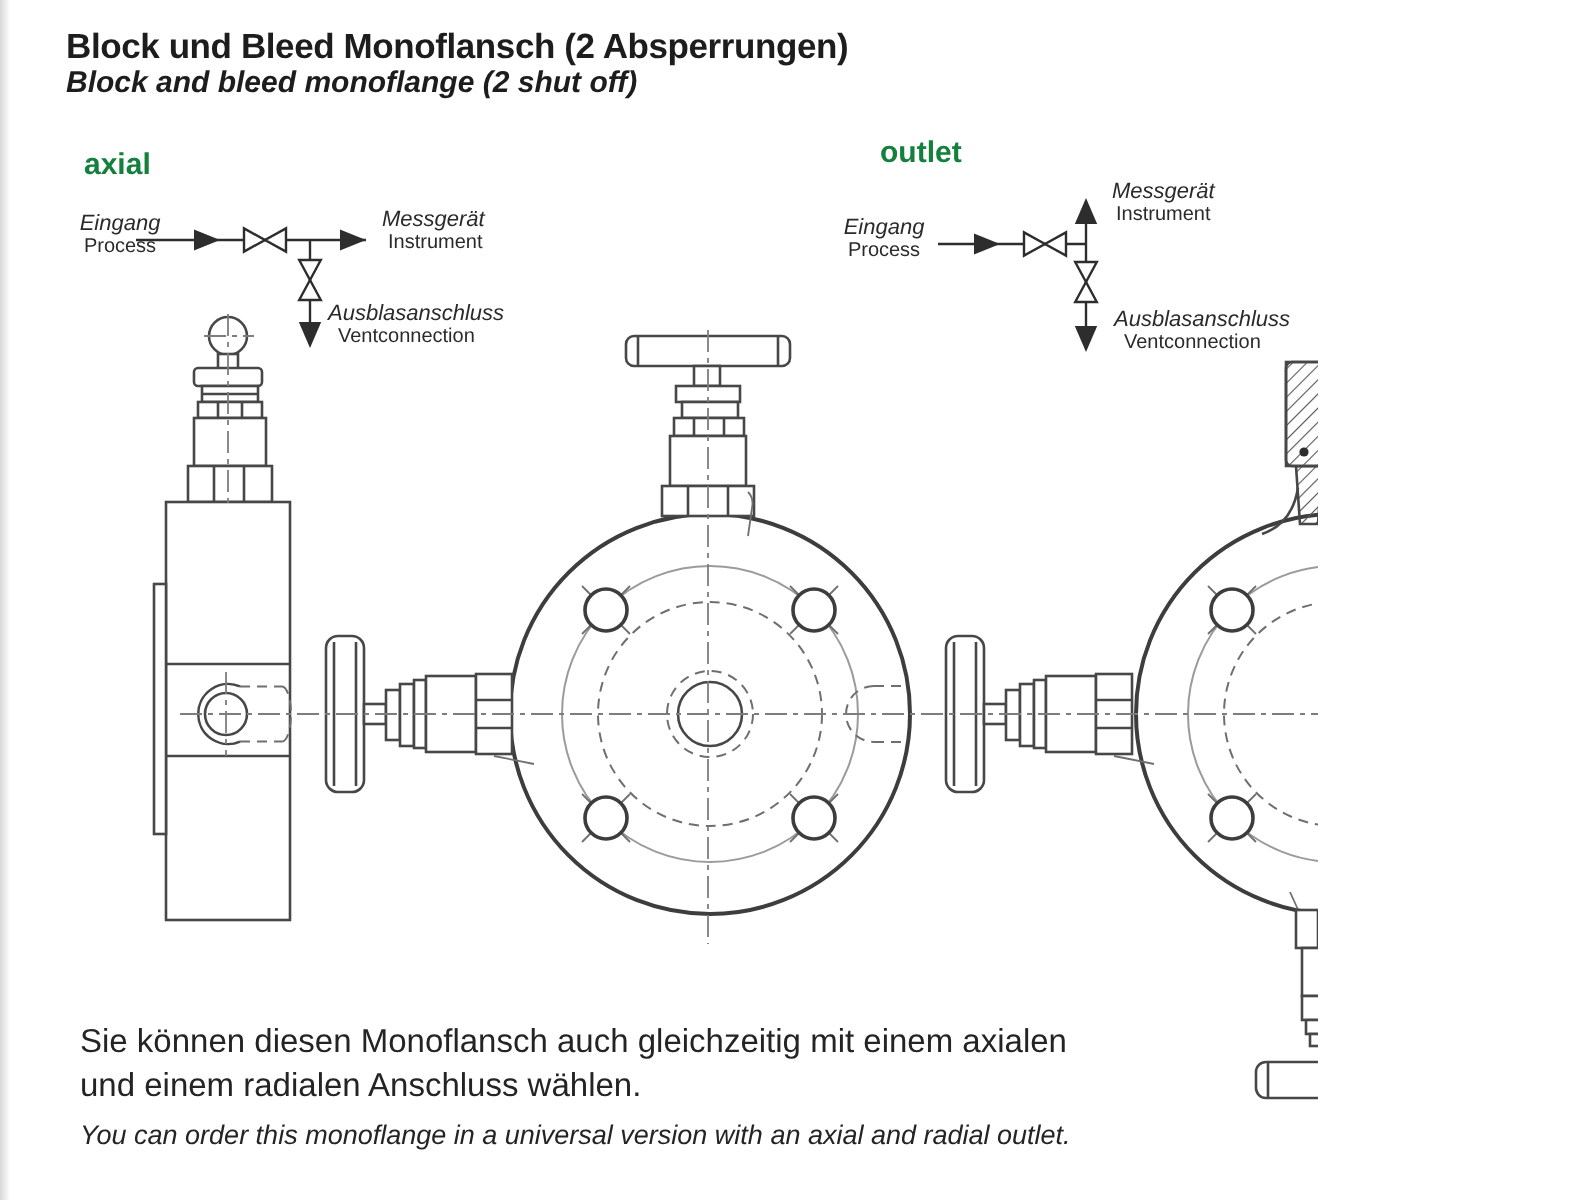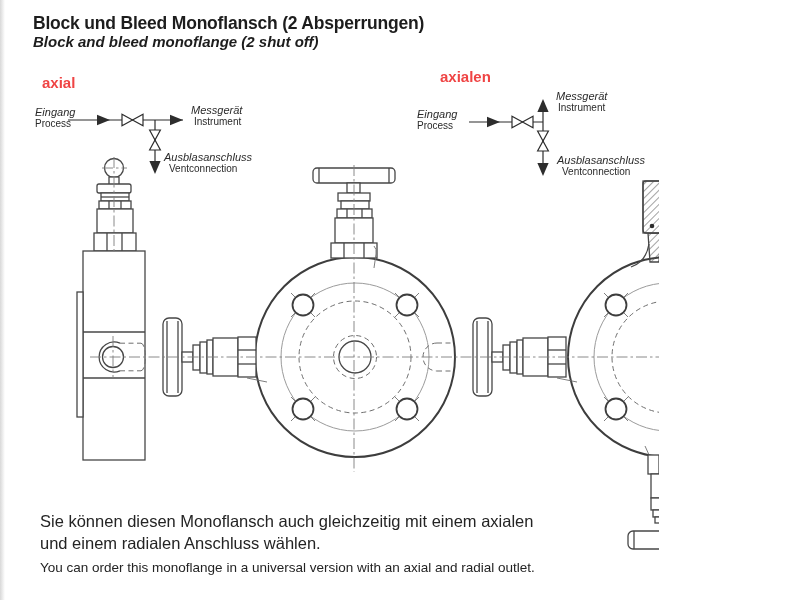--- a/index.html
+++ b/index.html
@@ -3,26 +3,26 @@
 <meta charset="utf-8">
 <style>
   html,body{margin:0;padding:0;background:#fff;}
   .page{position:relative;width:659px;height:600px;background:#ffffff;overflow:hidden;
         font-family:"Liberation Sans",sans-serif;}
   .scan-edge{position:absolute;left:0;top:0;width:5px;height:100%;
              background:linear-gradient(to right,#d8d8d8,#ffffff);}
   .abs{position:absolute;white-space:nowrap;}
   .title{font-weight:bold;font-size:17.5px;color:#1d1d1d;letter-spacing:-0.2px;}
   .subtitle{font-weight:bold;font-style:italic;font-size:15px;color:#1d1d1d;}
-  .view-label{font-weight:bold;font-size:15px;color:#ef4444;}
+  .view-label{font-weight:bold;font-size:15px;color:#15803d;}
   .flbl{font-size:11px;color:#2a2a2a;font-style:italic;}
   .flbl-i{font-size:10px;color:#2a2a2a;}
-  .ra{text-align:left;}
+  .ra{text-align:center;}
   .ft{font-size:16.5px;color:#242424;}
-  .ft-i{font-size:13.5px;color:#242424;}
+  .ft-i{font-size:13.5px;font-style:italic;color:#242424;}
   svg{position:absolute;left:0;top:0;}
   .s{stroke:#474747;stroke-width:1.3;fill:#fff;}
   .sn{stroke:#474747;stroke-width:1.3;fill:none;}
   .sthick{stroke:#3d3d3d;stroke-width:2;fill:#fff;}
   .bolt{stroke:#3d3d3d;stroke-width:1.8;fill:#fff;}
   .lt{stroke:#9b9b9b;stroke-width:1;fill:none;}
   .dsh{stroke:#6f6f6f;stroke-width:1;fill:none;stroke-dasharray:5 3.5;}
   .cl{stroke:#7d7d7d;stroke-width:0.9;fill:none;stroke-dasharray:11 3 2.5 3;}
   .thin{stroke:#6f6f6f;stroke-width:0.9;fill:none;}
   .sym{stroke:#2d2d2d;stroke-width:1.2;fill:#fff;}
@@ -240,21 +240,21 @@
       <polygon class="sym" points="537.6,131 548.4,131 543,141"></polygon>
       <polygon class="sym" points="537.6,151 548.4,151 543,141"></polygon>
       <polygon class="symfill" points="537.4,163 548.6,163 543,176"></polygon>
     </g>
   </svg>
 
   <div class="abs title" style="left:33px;top:13px;">Block und Bleed Monoflansch (2 Absperrungen)</div>
   <div class="abs subtitle" style="left:33px;top:33px;text-align:right;">Block and bleed monoflange (2 shut off)</div>
 
   <div class="abs view-label" style="left:42px;top:74px;">axial</div>
-  <div class="abs view-label" style="left:440px;top:68px;">axialen</div>
+  <div class="abs view-label" style="left:440px;top:68px;">outlet</div>
 
   <div class="abs flbl ra" style="left:35px;top:106px;width:50px;">Eingang</div>
   <div class="abs flbl-i ra" style="left:35px;top:118px;width:50px;">Process</div>
   <div class="abs flbl" style="left:191px;top:104px;">Messgerät</div>
   <div class="abs flbl-i" style="left:194px;top:116px;">Instrument</div>
   <div class="abs flbl" style="left:164px;top:151px;">Ausblasanschluss</div>
   <div class="abs flbl-i" style="left:169px;top:163px;">Ventconnection</div>
 
   <div class="abs flbl ra" style="left:417px;top:108px;width:50px;">Eingang</div>
   <div class="abs flbl-i ra" style="left:417px;top:120px;width:50px;">Process</div>

